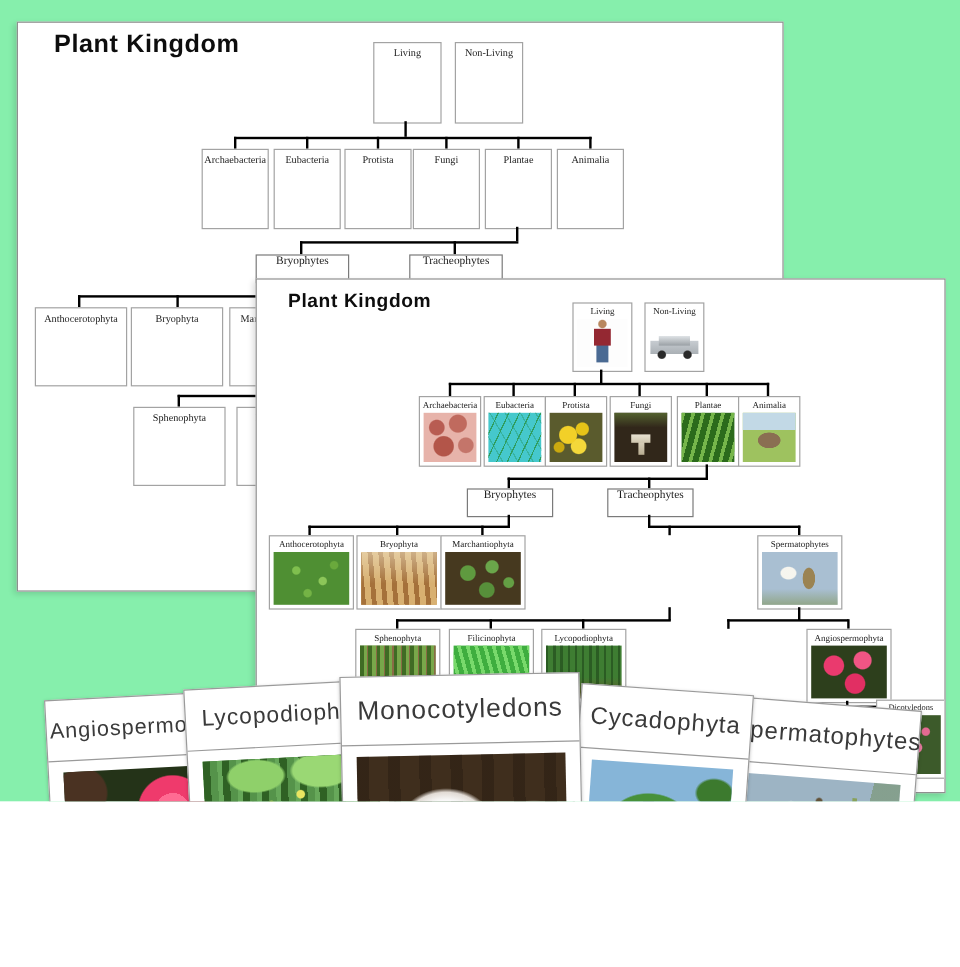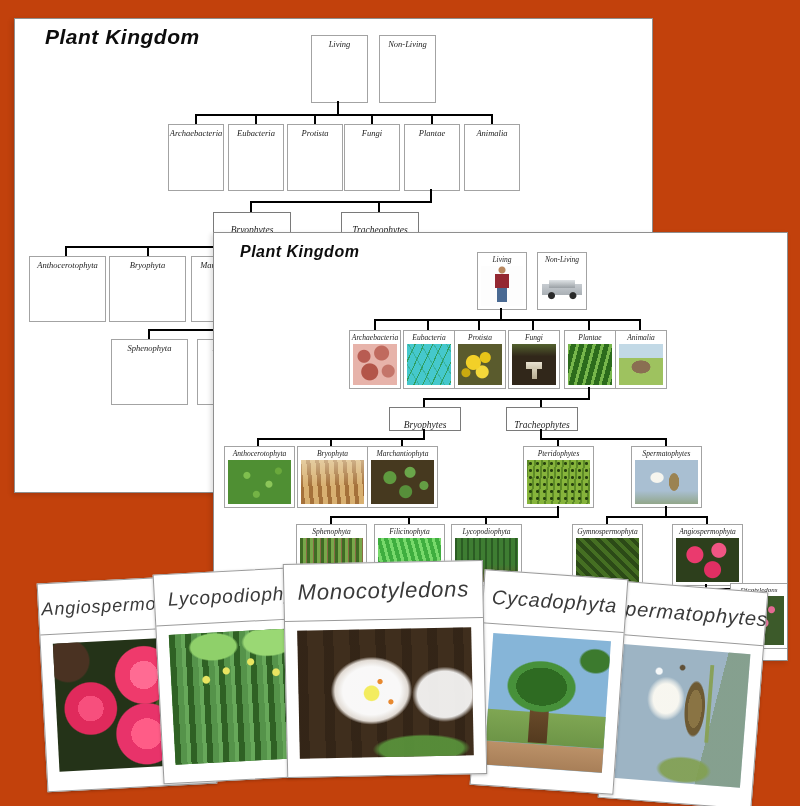--- a/index.html
+++ b/index.html
@@ -1,29 +1,29 @@
 <!DOCTYPE html>
 <html><head>
 <meta charset="utf-8">
 <style>
   html,body{margin:0;padding:0;background:#fff;}
-  #canvas{position:relative;width:800px;height:806px;background:#c2410c;overflow:hidden;
-          font-family:"Liberation Sans",sans-serif;font-style:italic;}
+  #canvas{position:relative;width:800px;height:668px;background:#86efac;overflow:hidden;
+          font-family:"Liberation Sans",sans-serif;}
   .page{position:absolute;background:#fff;border:1.5px solid #8f8f8f;overflow:hidden;
         box-shadow:-2px 2px 5px rgba(0,0,0,.14);}
   .ptitle{position:absolute;font-family:"Liberation Sans",sans-serif;font-weight:700;
           color:#0d0d0d;letter-spacing:.5px;white-space:nowrap;}
   .ln{position:absolute;background:#000;display:block;}
   .cbox{position:absolute;background:#fff;border:1px solid #a3a3a3;}
   .cbox .cl{position:absolute;top:2px;left:0;right:0;text-align:center;
             font-family:"Liberation Serif",serif;font-size:7.5px;color:#1c1c1c;white-space:nowrap;}
   .cbox.bb .cl{font-size:8.5px;top:3px;}
   .pic{display:block;position:absolute;left:3px;right:3px;top:13px;bottom:3px;background-repeat:no-repeat;}
   .lbox{position:absolute;background:#fff;border:1px solid #7a7a7a;display:flex;
-        align-items:flex-end;justify-content:center;}
+        align-items:flex-start;justify-content:center;}
   .lbox span{font-family:"Liberation Serif",serif;font-size:9.5px;color:#1c1c1c;white-space:nowrap;}
   .card{position:absolute;background:#fff;border:1.5px solid #9a9a9a;
         box-shadow:0 1px 3px rgba(0,0,0,.25);}
   .clabel{display:flex;align-items:center;justify-content:center;border-bottom:1.5px solid #9a9a9a;
           color:#3a3a3a;letter-spacing:.8px;white-space:nowrap;overflow:visible;
           font-family:"Liberation Sans",sans-serif;}
   .cphoto{position:absolute;left:12px;right:12px;display:block;background-repeat:no-repeat;}
 
   
   .pp-person{background-color:#fdfdfd;background-image:
@@ -291,24 +291,20 @@
       <i class="pic pp-antho"></i>
       </div>
     <div class="cbox" style="left:83px;top:213px;width:69px;height:60px">
       <span class="cl">Bryophyta</span>
       <i class="pic pp-bryophyta"></i>
       </div>
     <div class="cbox" style="left:153px;top:213px;width:69px;height:60px">
       <span class="cl">Marchantiophyta</span>
       <i class="pic pp-march"></i>
       </div>
-    <div class="cbox" style="left:309px;top:213px;width:69px;height:60px">
-      <span class="cl">Pteridophytes</span>
-      <i class="pic pp-pterido"></i>
-      </div>
     <div class="cbox" style="left:417px;top:213px;width:69px;height:60px">
       <span class="cl">Spermatophytes</span>
       <i class="pic pp-spermato"></i>
       </div>
 
     <i class="ln" style="left:343px;top:273px;width:2px;height:11px"></i>
     <i class="ln" style="left:116px;top:283px;width:229px;height:2px"></i>
     <i class="ln" style="left:116px;top:283px;width:2px;height:8px"></i>
     <i class="ln" style="left:194px;top:283px;width:2px;height:8px"></i>
     <i class="ln" style="left:271px;top:283px;width:2px;height:8px"></i>
@@ -322,24 +318,20 @@
       <i class="pic pp-spheno"></i>
       </div>
     <div class="cbox" style="left:160px;top:291px;width:69px;height:60px">
       <span class="cl">Filicinophyta</span>
       <i class="pic pp-filicino"></i>
       </div>
     <div class="cbox" style="left:237px;top:291px;width:69px;height:60px">
       <span class="cl">Lycopodiophyta</span>
       <i class="pic pp-lyco"></i>
       </div>
-    <div class="cbox" style="left:358px;top:291px;width:69px;height:60px">
-      <span class="cl">Gymnospermophyta</span>
-      <i class="pic pp-gymno"></i>
-      </div>
     <div class="cbox" style="left:458px;top:291px;width:69px;height:60px">
       <span class="cl">Angiospermophyta</span>
       <i class="pic pp-angio"></i>
       </div>
 
     <i class="ln" style="left:491px;top:351px;width:2px;height:5px"></i>
     <i class="ln" style="left:491px;top:355px;width:55px;height:2px"></i>
     <div class="cbox" style="left:516px;top:350px;width:56px;height:64px">
       <span class="cl" style="font-size:7px">Dicotyledons</span>
       <i class="pic pp-dicot" style="top:12px"></i>

